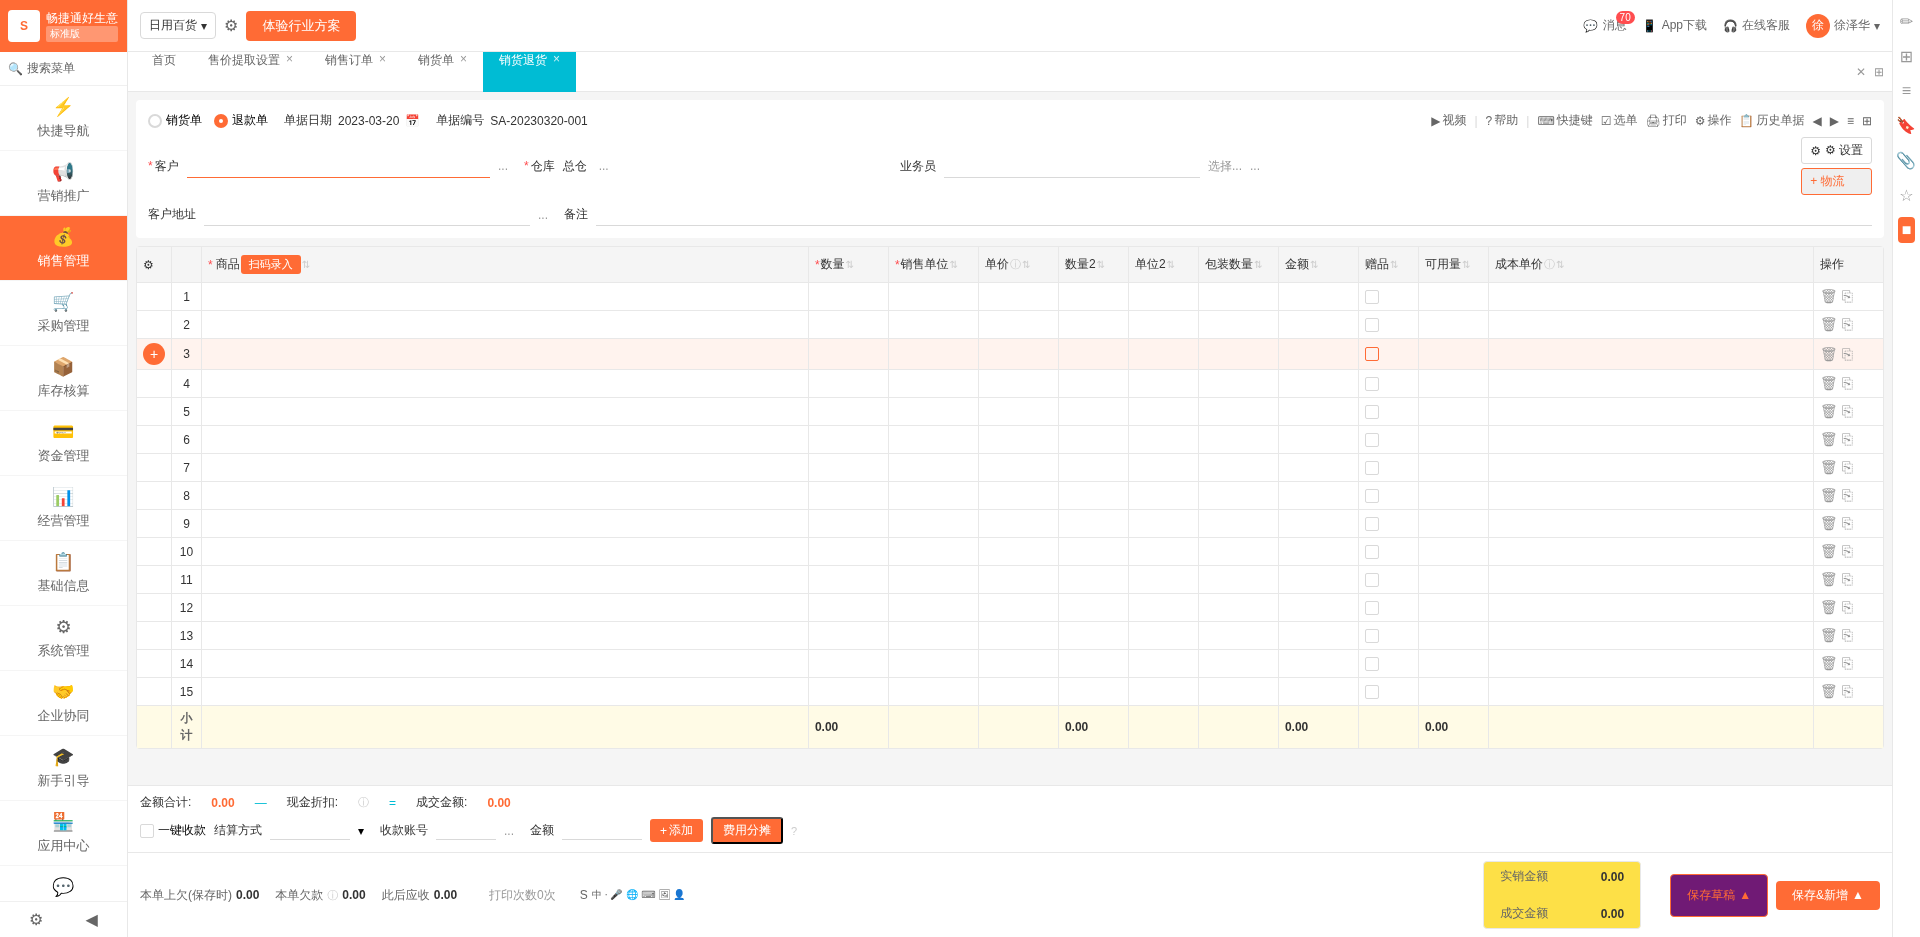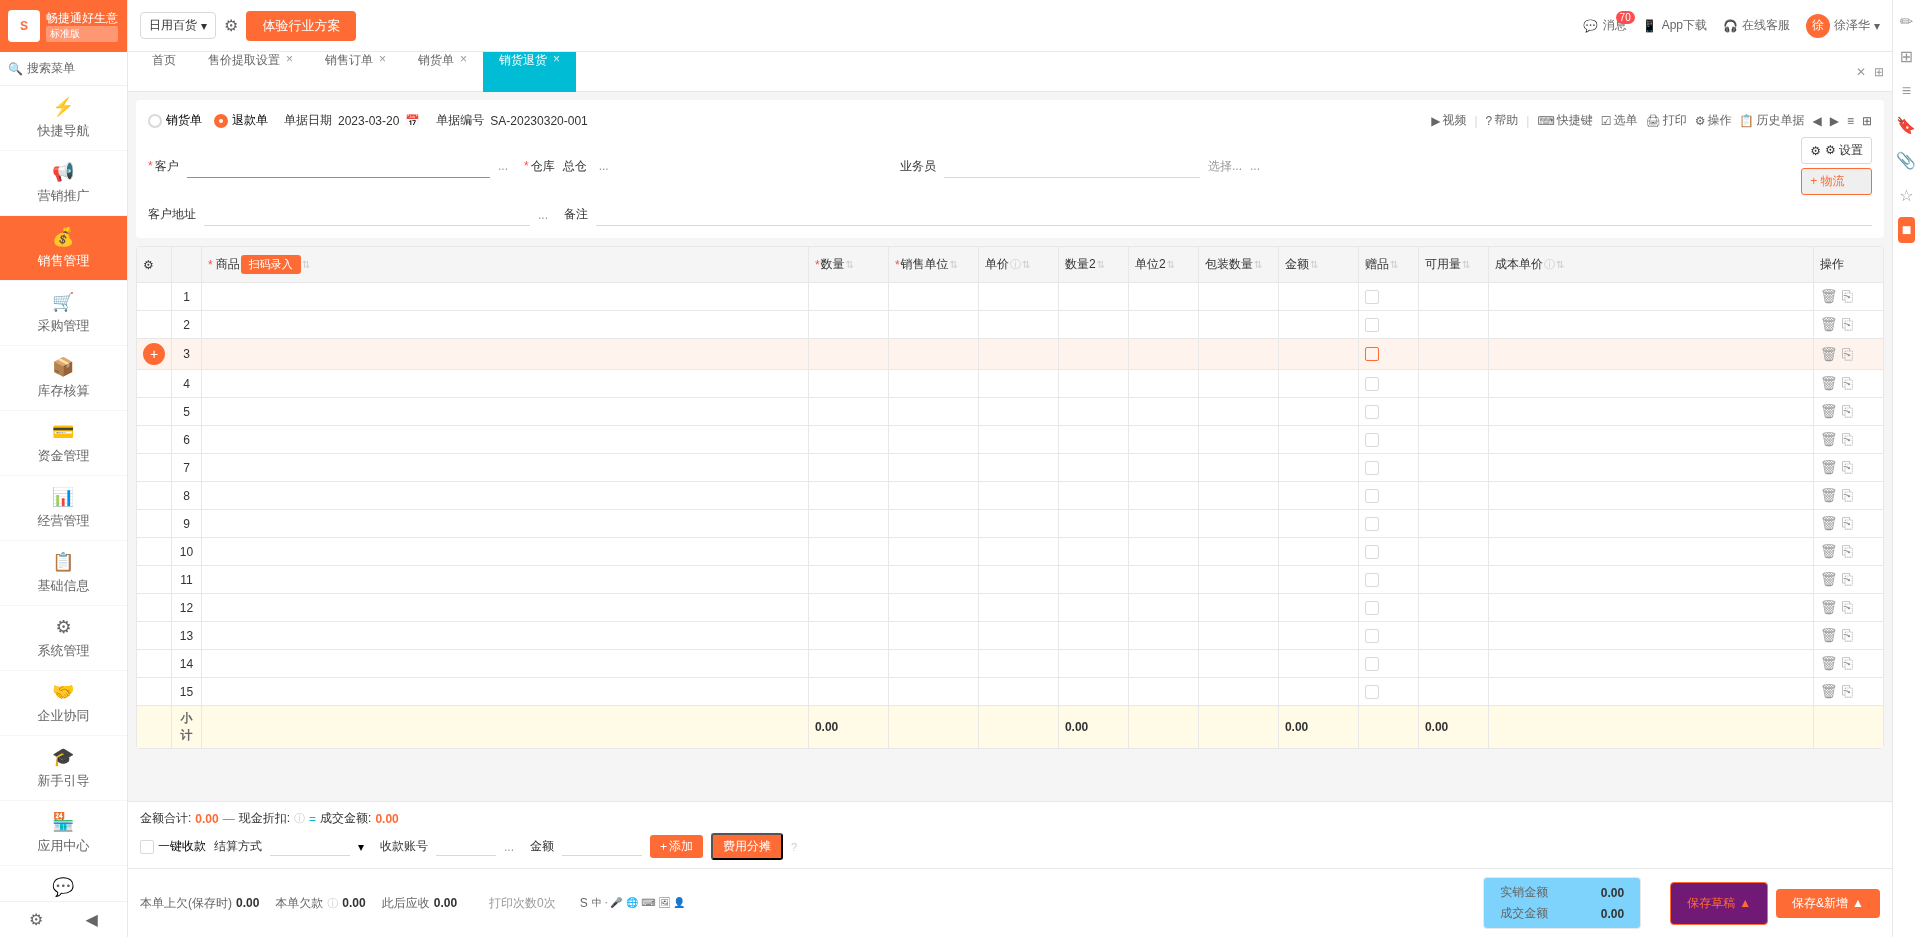--- a/index.html
+++ b/index.html
@@ -72,41 +72,41 @@
     .action-btns { display: flex; gap: 4px; }
     .icon-btn { color: #999; cursor: pointer; font-size: 14px; }
     .sort-icon { color: #ccc; cursor: pointer; font-size: 10px; }
     .col-header { display: flex; align-items: center; gap: 1px; }
 
     
     .summary-row td { background: #fffbe6; font-weight: bold; color: #333; }
 
     
     .bottom-form { background: #fff; padding: 8px 12px; border-top: 1px solid #e8e8e8; }
-    .calc-area { display: flex; align-items: center; gap: 4px; color: #333; }
+    .calc-area { display: flex; align-items: center; gap: 20px; color: #333; }
     .minus-icon { color: #00bcd4; }
     .eq-icon { color: #00bcd4; }
     .amount-val { color: #ff6b35; font-weight: bold; }
     .payment-row { display: flex; align-items: center; gap: 8px; }
     .checkbox-label { display: flex; align-items: center; gap: 4px; cursor: pointer; }
     .fee-btn { background: #ff6b35; color: #fff; padding: 3px 10px; border-radius: 3px; cursor: pointer; }
     .status-item { display: flex; align-items: center; gap: 4px; }
     .save-draft-btn { background: #701a75; border: 1px solid #ff6b35; color: #ff6b35; padding: 12px 16px; border-radius: 4px; cursor: pointer; display: flex; align-items: center; gap: 4px; margin-left: 13px; }
     .save-new-btn { background: #ff6b35; color: #fff; border: none; padding: 6px 16px; border-radius: 4px; cursor: pointer; display: flex; align-items: center; gap: 4px; }
 
     
     .right-sidebar { width: 28px; background: #fff; border-left: 1px solid #e8e8e8; display: flex; flex-direction: column; align-items: center; padding: 8px 0; gap: 8px; }
     .right-sidebar-icon { color: #999; font-size: 16px; cursor: pointer; padding: 4px; }
     .right-sidebar-icon.active { color: #ff6b35; }
 
     
     .bottom-toolbar { display: flex; align-items: center; justify-content: space-between; padding: 8px 12px; background: #fff; border-top: 1px solid #e8e8e8; }
     .bottom-left { display: flex; align-items: center; gap: 16px; color: #666; }
     .bottom-right { display: flex; align-items: center; gap: 8px; }
-    .amount-summary { background: #7dd3fc; border: 1px solid #e8e8e8; padding: 6px 16px; border-radius: 4px; display: flex; flex-direction: column; gap: 4px; align-items: flex-end; margin-right: 8px; }
+    .amount-summary { background: #fde047; border: 1px solid #e8e8e8; padding: 6px 16px; border-radius: 4px; display: flex; flex-direction: column; gap: 20px; align-items: flex-end; margin-right: 8px; }
     .amount-line { display: flex; align-items: center; gap: 16px; color: #666; font-size: 12px; }
     .amount-num { color: #333; font-weight: bold; min-width: 60px; text-align: right; }
 
     .settings-btn { background: #fff; border: 1px solid #d9d9d9; padding: 4px 8px; border-radius: 3px; cursor: pointer; color: #333; display: flex; align-items: center; gap: 4px; }
     .add-logistics { display: flex; align-items: center; gap: 4px; color: #ff6b35; cursor: pointer; border: 1px solid #ff6b35; padding: 4px 8px; border-radius: 3px; }
     .date-field { display: flex; align-items: center; gap: 6px; color: #333; }
     .code-field { display: flex; align-items: center; gap: 6px; color: #333; }
   </style>
 </head>
 <body>

